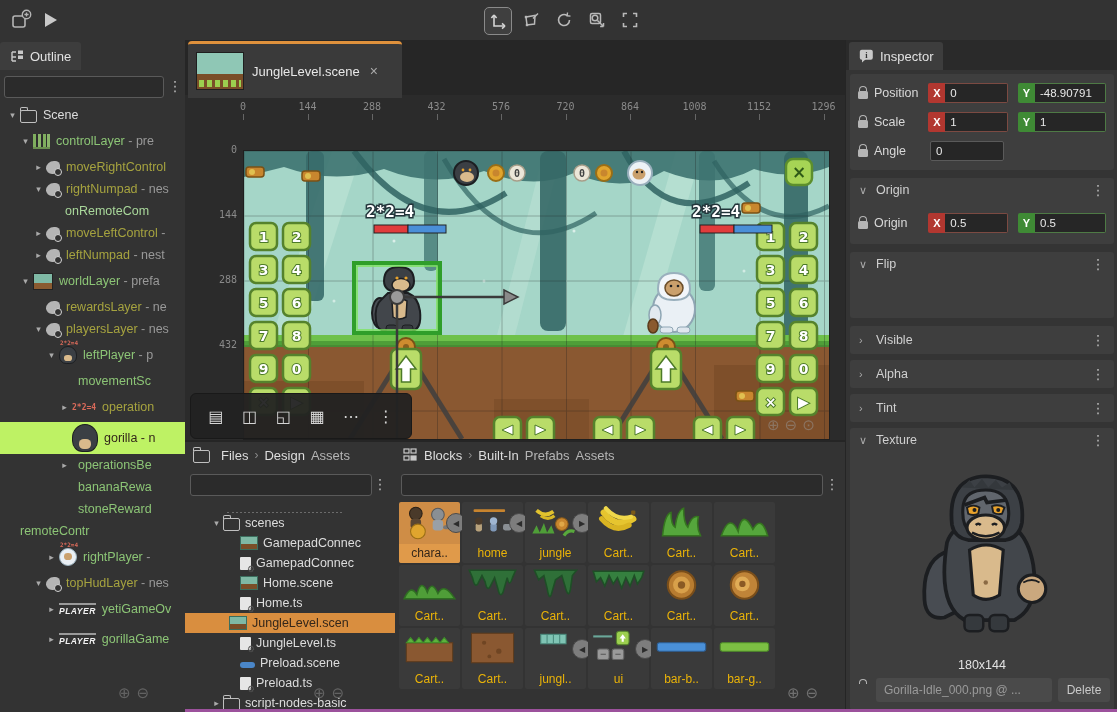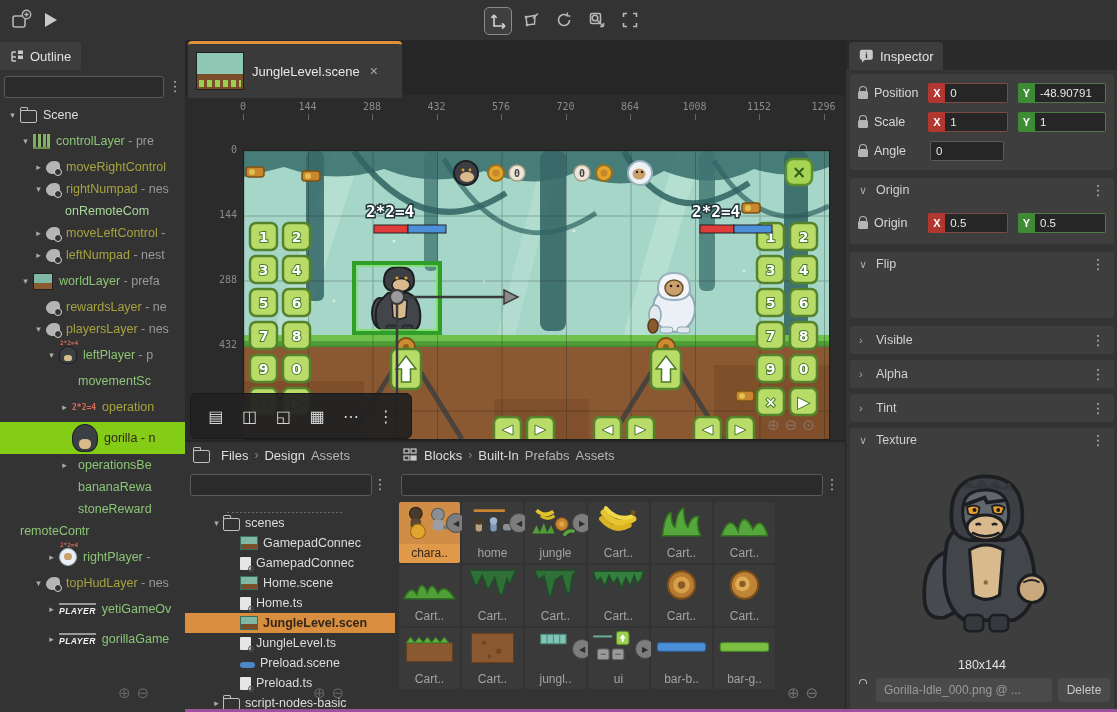--- a/index.html
+++ b/index.html
@@ -15,21 +15,21 @@
   
   #outline{position:absolute;left:0;top:40px;width:185px;height:672px;background:#333;border-right:1px solid #252525}
   .paneltab{position:absolute;display:flex;align-items:center;gap:6px;background:#3d3d3d;border-radius:3px 3px 0 0;
             padding:0 10px;height:28px;font-size:13px;color:#e2e2e2}
   #outline-search,#files-search,#blocks-search{position:absolute;background:#2b2b2b;border:1px solid #5a5a5a;border-radius:3px;
             color:#ddd;height:20px;padding:0 6px;font-size:12px;outline:none}
   .kebab{color:#bbb;font-size:14px;line-height:1}
   #otree{position:absolute;left:0;top:64px;right:0;bottom:0;overflow:hidden}
   .orow{display:flex;align-items:center;height:22px;white-space:nowrap;overflow:hidden}
   .orow.tall{height:30px}
-  .orow.sel{height:32px;background:#84cc16}
+  .orow.sel{height:32px;background:#bef264}
   .orow.sel .lbl,.orow.sel .sfx{color:#33261a}
   .exp{width:13px;flex:none;color:#aaa;font-size:9px;text-align:center}
   .lbl{margin-left:2px}
   .sfx{color:#999;white-space:pre}
   .c-white{color:#ddd}.c-green{color:#8cc576}.c-olive{color:#a6a33f}.c-palegreen{color:#a9d89b}
   .ti{flex:none;position:relative;display:inline-block;margin:0 4px 0 1px}
   .ti-folder,.fi-folder{width:15px;height:11px;border:1.5px solid #c0c0c0;border-radius:2px;margin-top:3px}
   .ti-folder::before,.fi-folder::before{content:"";position:absolute;top:-4.5px;left:-1.5px;width:6px;height:3px;
         border:1.5px solid #c0c0c0;border-bottom:none;border-radius:2px 2px 0 0}
   .ti-tiles{width:17px;height:13px;background:linear-gradient(90deg,#7fae5e 0 3px,#2d2d2d 3px 5px,#8ab46a 5px 8px,#2d2d2d 8px 10px,#7fae5e 10px 13px,#2d2d2d 13px 14px,#8ab46a 14px 17px);border-bottom:2px solid #6a8f4f}
@@ -87,21 +87,21 @@
   #fclip{height:9px;overflow:hidden;opacity:.55}
   #fclip .cliprow{margin-left:42px;width:115px;border-bottom:2px dotted #999;height:8px}
 
   
   #blocks{position:absolute;left:395px;top:440px;width:450px;height:272px;background:#333;border-top:2px solid #252525}
   #bgrid{position:absolute;left:4px;top:60px;width:380px}
   .bcell{position:absolute;width:61px;height:61px;background:#3a3a3a;border-radius:2px}
   .bthumb{position:absolute;left:0;top:0;width:61px;height:40px;overflow:visible}
   .bthumb svg{width:61px;height:40px}
   .blabel{position:absolute;left:0;bottom:0;width:61px;height:19px;line-height:19px;text-align:center;
-          font-size:12px;color:#a3a3a3;overflow:hidden}
+          font-size:12px;color:#eab308;overflow:hidden}
   .bcell.sel{background:#cf8d46}
   .bcell.sel .blabel{background:#e09a4a;color:#33261a;border-radius:0 0 3px 3px}
   .bnav{position:absolute;top:11px;right:-6px;width:18px;height:18px;border-radius:50%;background:#7d7d7d;
         border:1px solid #4a4a4a;color:#2c2c2c;font-size:8px;display:flex;align-items:center;justify-content:center}
 
   
   #inspector{position:absolute;left:845px;top:40px;width:272px;height:672px;background:#343434;border-left:1px solid #252525}
   #insp-strip{position:absolute;left:0;top:0;width:272px;height:30px;background:#2a2a2a}
   .card{position:absolute;left:4px;width:264px;background:#3e3e3e;border-radius:3px}
   .shead{position:absolute;left:0;top:0;right:0;height:24px;display:flex;align-items:center;padding:0 9px;gap:7px;color:#d0d0d0}
@@ -623,21 +623,21 @@
         <div class="frow" style="padding-left: 42px;">
           <span class="exp"></span>
           <span class="fi fi-scene"></span>
           <span>Home.scene</span>
         </div>
         <div class="frow" style="padding-left: 42px;">
           <span class="exp"></span>
           <span class="fi fi-ts"></span>
           <span>Home.ts</span>
         </div>
-        <div class="frow sel" style="padding-left: 42px; font-weight: bold;">
+        <div class="frow sel" style="padding-left: 31px;">
           <span class="exp"></span>
           <span class="fi fi-scene"></span>
           <span>JungleLevel.scen</span>
         </div>
         <div class="frow" style="padding-left: 42px;">
           <span class="exp"></span>
           <span class="fi fi-ts"></span>
           <span>JungleLevel.ts</span>
         </div>
         <div class="frow" style="padding-left: 42px;">

